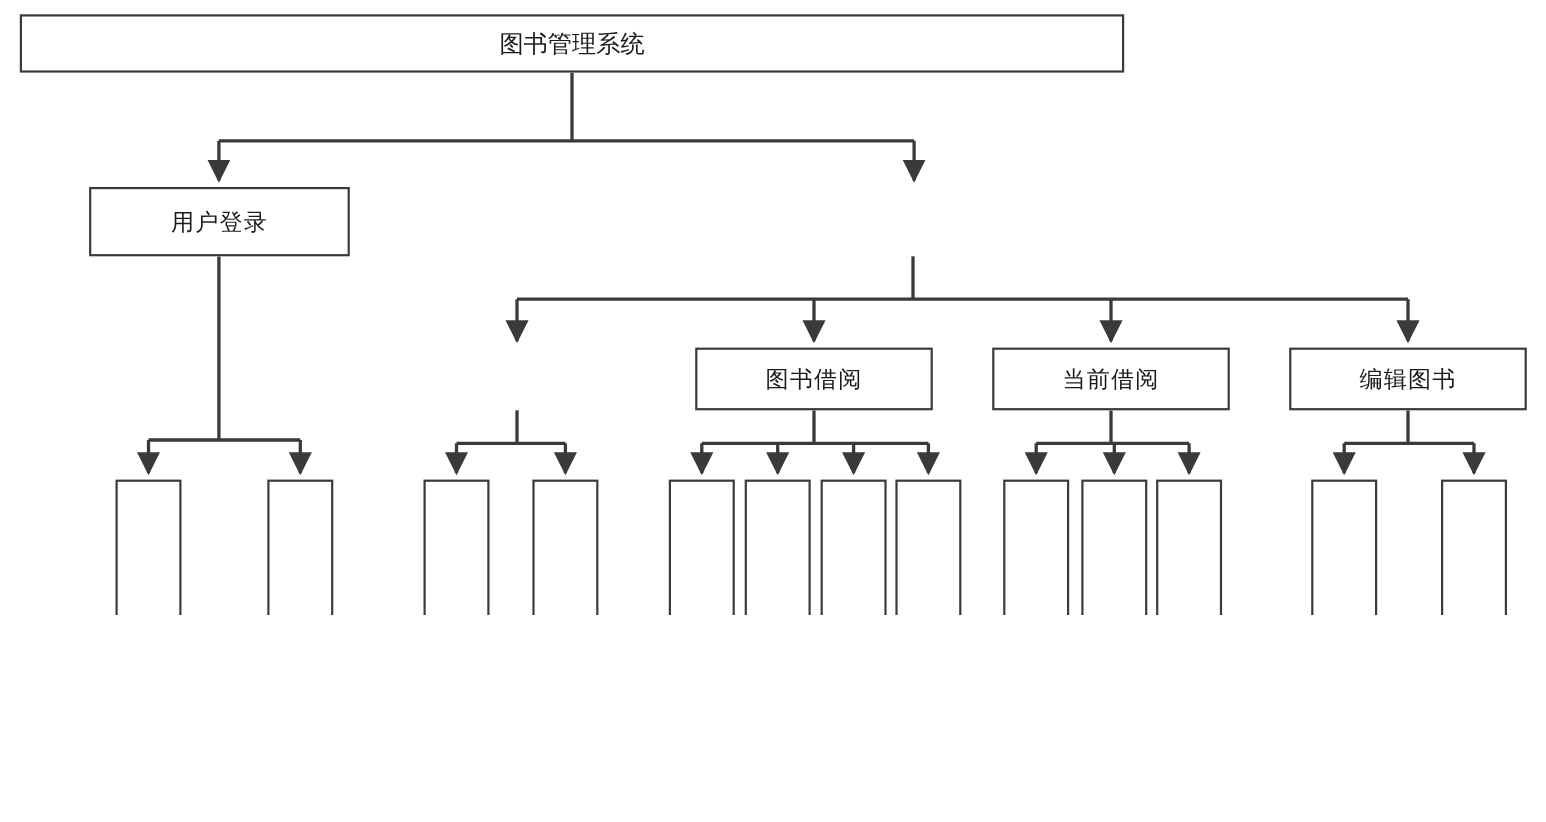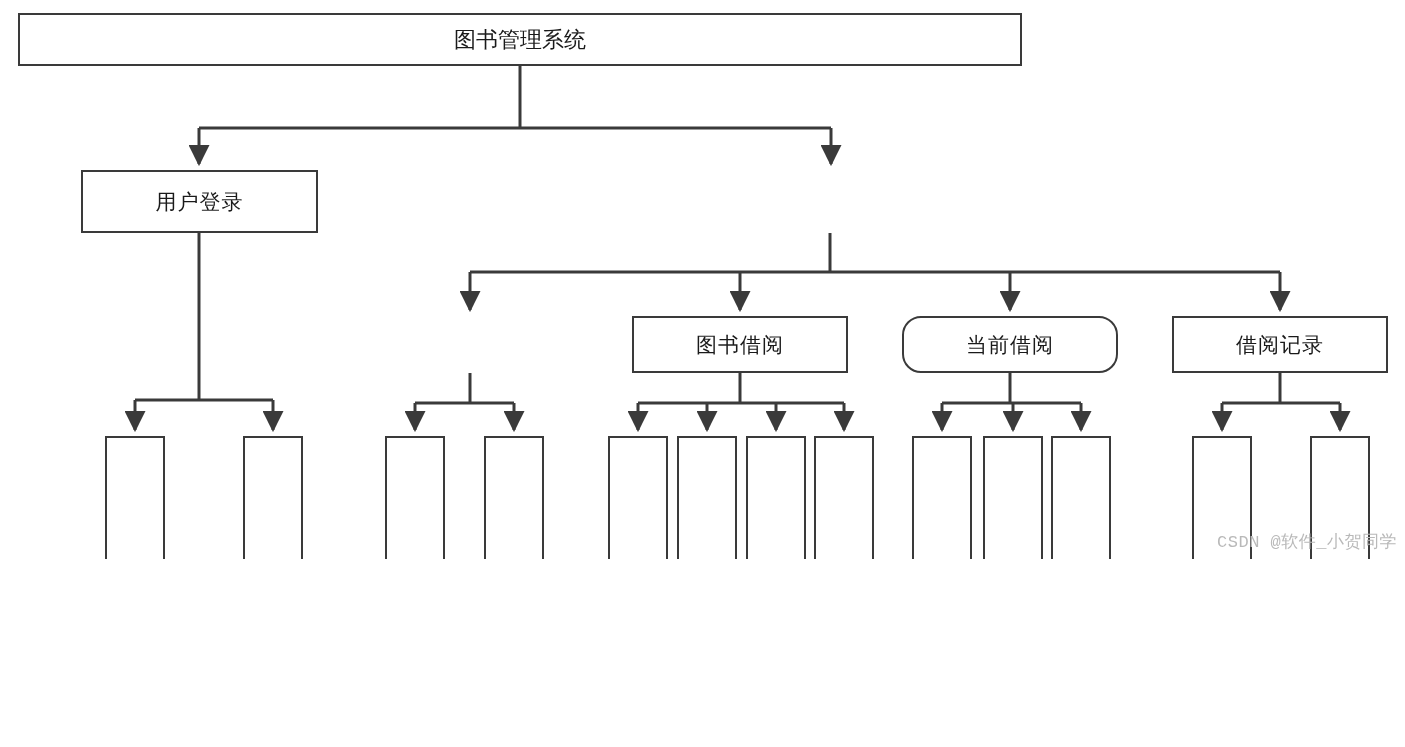--- a/index.html
+++ b/index.html
@@ -9,21 +9,20 @@
   }
   body {
     font-family: "DejaVu Sans", "Liberation Sans", sans-serif;
   }
   #canvas {
     position: relative;
     width: 1405px;
     height: 559px;
     background: #ffffff;
     overflow: hidden;
-    font-family: Liberation Mono, monospace;
   }
   .node {
     position: absolute;
     box-sizing: border-box;
     background: #ffffff;
     border: 2.5px solid #3a3a3a;
     display: flex;
     align-items: center;
     justify-content: center;
     color: #1a1a1a;
@@ -125,25 +124,25 @@
     <span>图书管理系统</span>
   </div>
 
   <div class="node horizontal" style="left:81px; top:170px; width:237px; height:63px;">
     <span>用户登录</span>
   </div>
 
   <div class="node horizontal" style="left:632px; top:316px; width:216px; height:57px;text-align:center;">
     <span>图书借阅</span>
   </div>
-  <div class="node horizontal" style="left:902px; top:316px; width:216px; height:57px;border-radius:19px;">
+  <div class="node horizontal" style="left:902px; top:316px; width:216px; height:57px;">
     <span>当前借阅</span>
   </div>
   <div class="node horizontal" style="left:1172px; top:316px; width:216px; height:57px;">
-    <span>借阅记录</span>
+    <span>编辑图书</span>
   </div>
 
   <div class="node leaf" style="left:105px; top:436px; width:60px; height:298px;">
     <span>用户登录</span>
   </div>
   <div class="node leaf" style="left:243px; top:436px; width:60px; height:298px;">
     <span>注销登录</span>
   </div>
   <div class="node leaf" style="left:385px; top:436px; width:60px; height:298px;">
     <span>查询图书</span>
@@ -172,15 +171,14 @@
   <div class="node leaf" style="left:1051px; top:436px; width:60px; height:298px;">
     <span>确认归还（管理员）</span>
   </div>
   <div class="node leaf" style="left:1192px; top:436px; width:60px; height:298px;">
     <span>新增借阅记录</span>
   </div>
   <div class="node leaf" style="left:1310px; top:436px; width:60px; height:298px;">
     <span>查询借阅记录</span>
   </div>
 
-  <div class="watermark">CSDN @软件_小贺同学</div>
 
 </div>
 
 </body></html>

